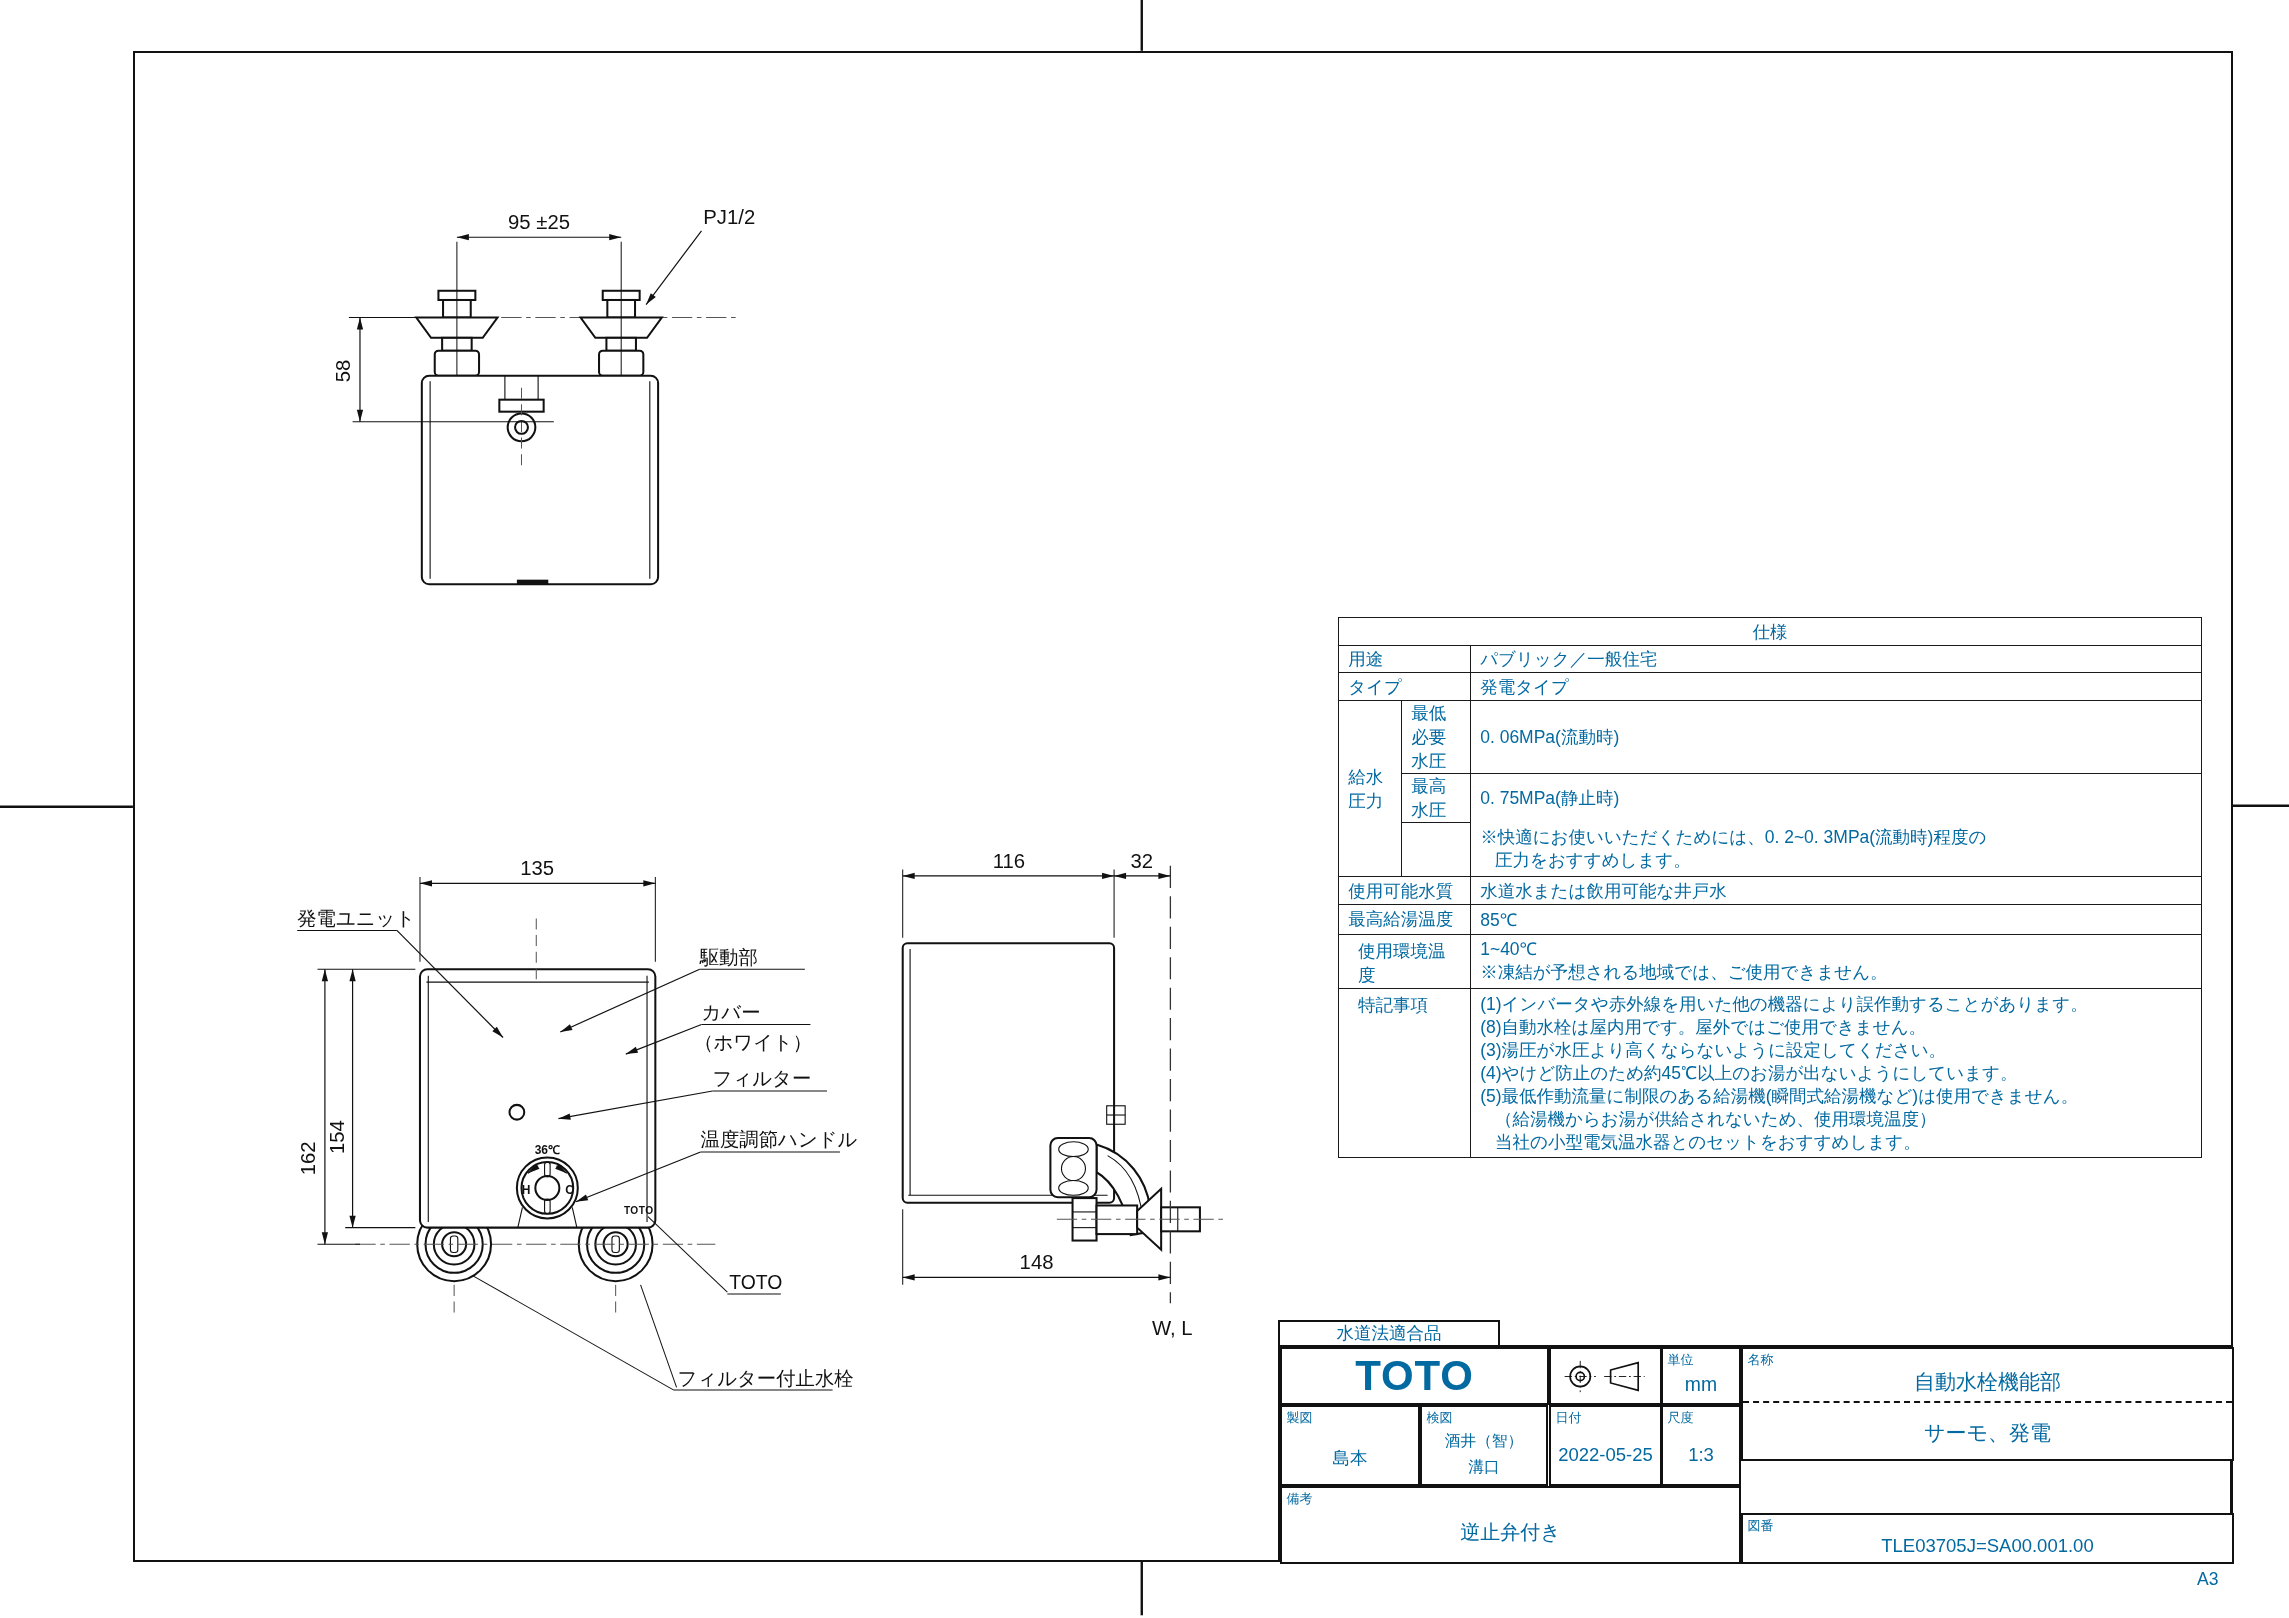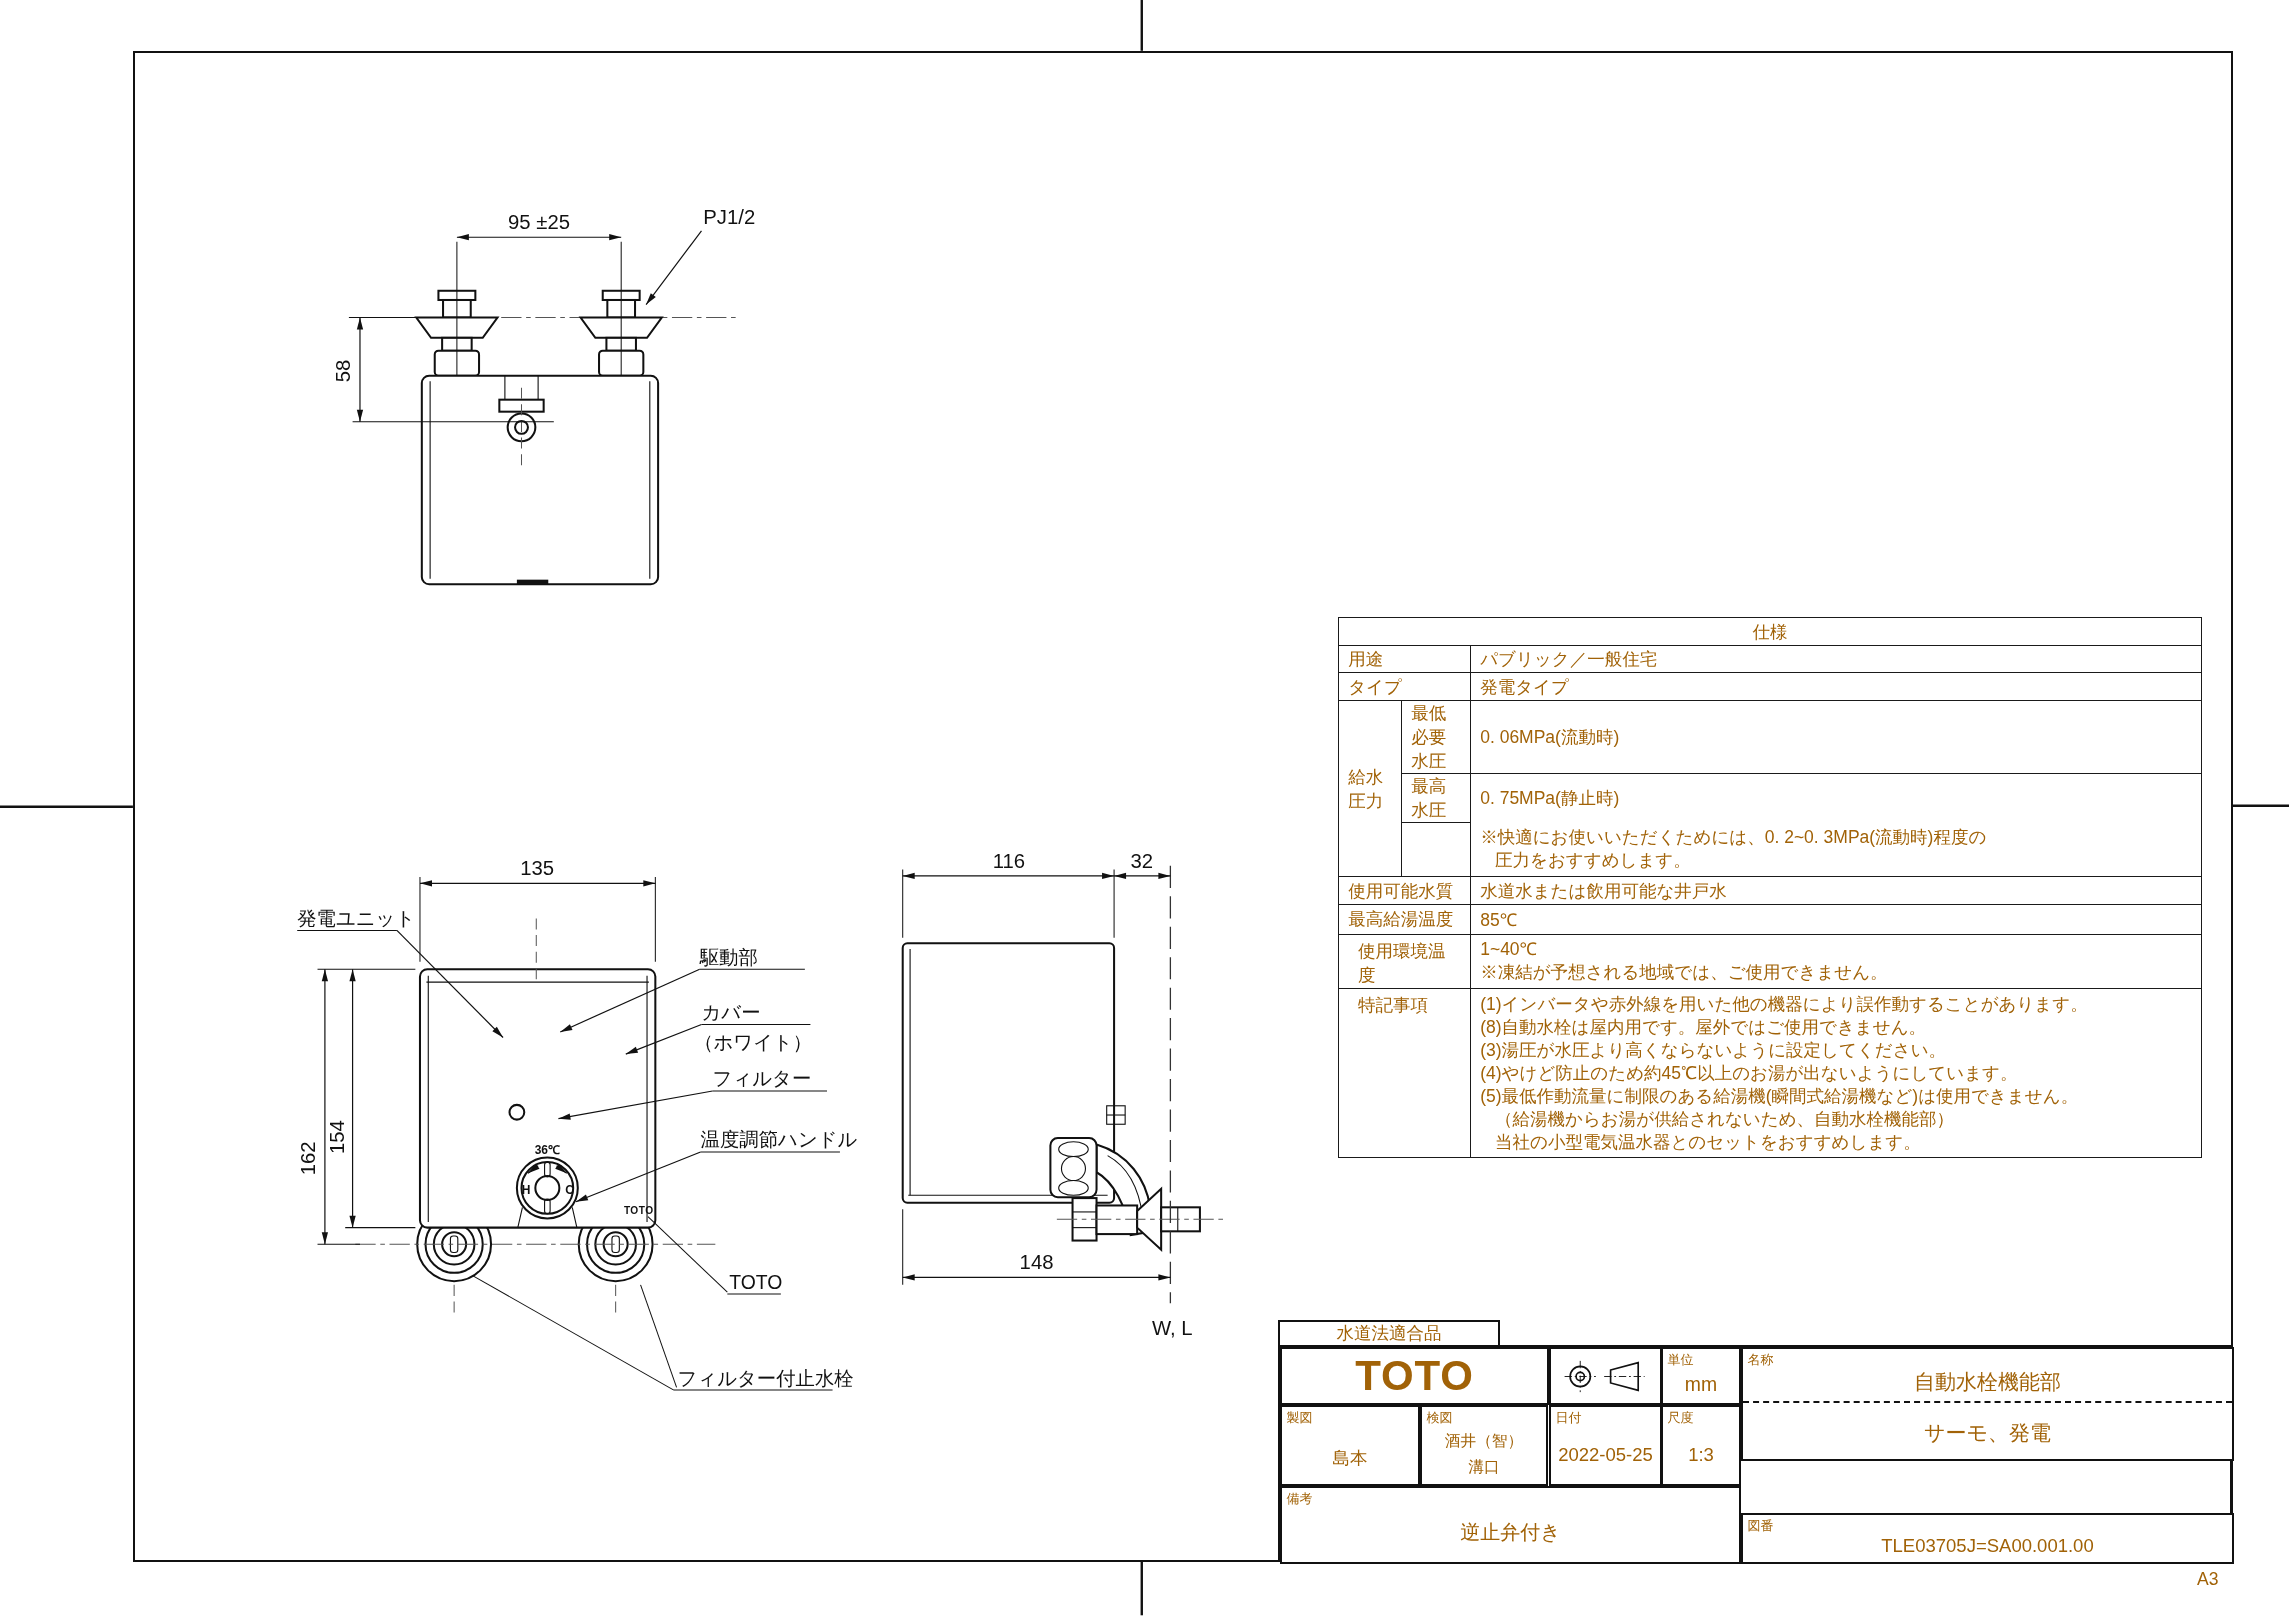--- a/index.html
+++ b/index.html
@@ -1,17 +1,17 @@
 <!DOCTYPE html>
 <html style="font-size:14.8px"><head>
 <meta charset="utf-8">
 <style>
   html,body{margin:0;padding:0;background:#e8e8e8;}
   .sheet{position:relative;width:2290px;height:1619px;background:#fff;
-         font-family:"Liberation Sans",sans-serif;color:#a16207;overflow:hidden;}
+         font-family:"Liberation Sans",sans-serif;color:#0369a1;overflow:hidden;}
   .frame{position:absolute;left:133px;top:51px;width:2100px;height:1511px;
          border:2.8px solid #111;box-sizing:border-box;}
   svg.linework{position:absolute;left:0;top:0;}
   svg text{font-family:"Liberation Sans",sans-serif;fill:#111;}
   .s1{stroke:#111;stroke-width:1.2;fill:none;}
   .s2{stroke:#111;stroke-width:2.2;fill:#fff;}
   .sf{stroke:#111;stroke-width:2.2;fill:none;}
   .ext{stroke:#111;stroke-width:1.1;}
   .dim{stroke:#111;stroke-width:1.3;fill:none;}
   .cl{stroke:#555;stroke-width:1.1;stroke-dasharray:22 5 5 5;fill:none;}
@@ -314,21 +314,21 @@
       </td>
     </tr>
     <tr style="height:163px">
       <td colspan="2" class="vtop">特記事項</td>
       <td class="lines">
         <div>(1)インバータや赤外線を用いた他の機器により誤作動することがあります。</div>
         <div>(8)自動水栓は屋内用です。屋外ではご使用できません。</div>
         <div>(3)湯圧が水圧より高くならないように設定してください。</div>
         <div>(4)やけど防止のため約45℃以上のお湯が出ないようにしています。</div>
         <div>(5)最低作動流量に制限のある給湯機(瞬間式給湯機など)は使用できません。</div>
-        <div class="ind">（給湯機からお湯が供給されないため、自動水栓機能部）</div>
+        <div class="ind">（給湯機からお湯が供給されないため、使用環境温度）</div>
         <div class="ind">当社の小型電気温水器とのセットをおすすめします。</div>
       </td>
     </tr>
   </tbody>
     </table>
 
 
   <div class="tb">
     <div class="box compliance">水道法適合品</div>
     <div class="box tb-main">

